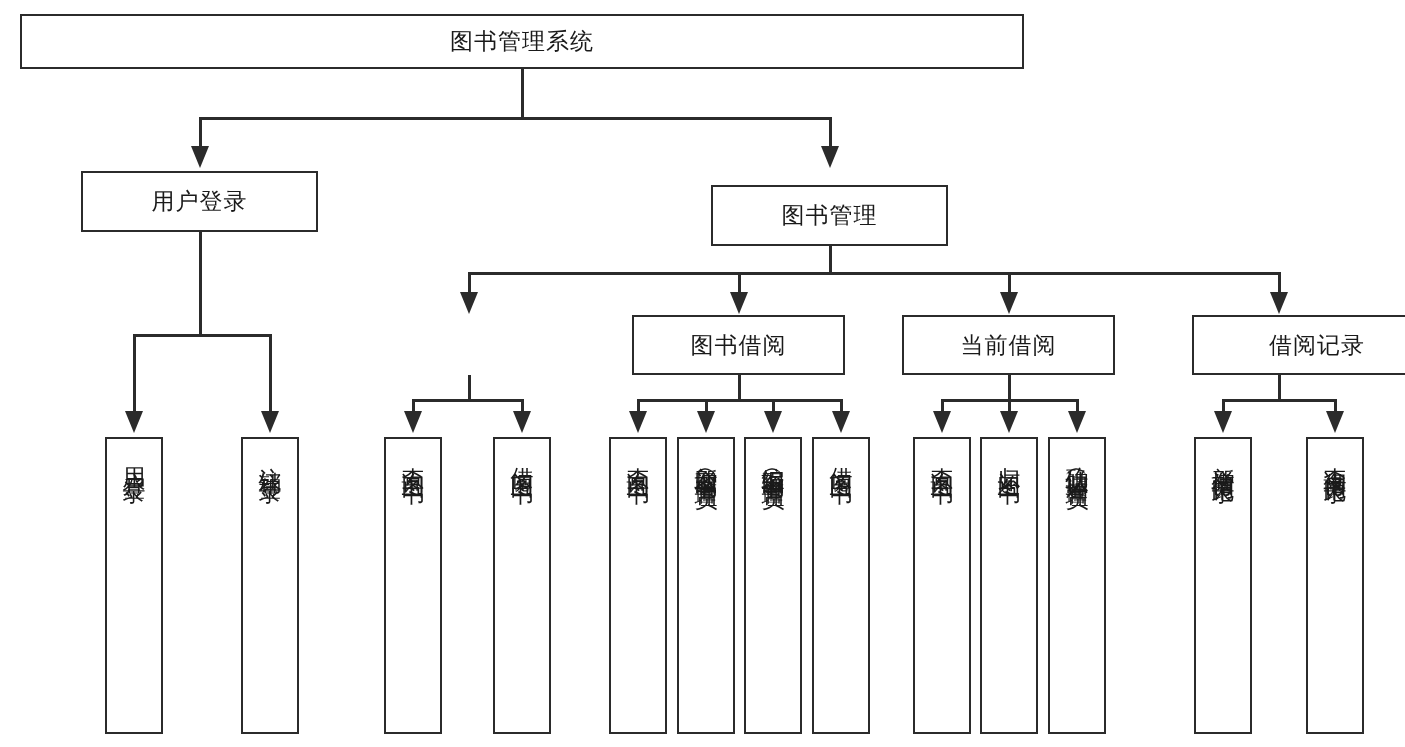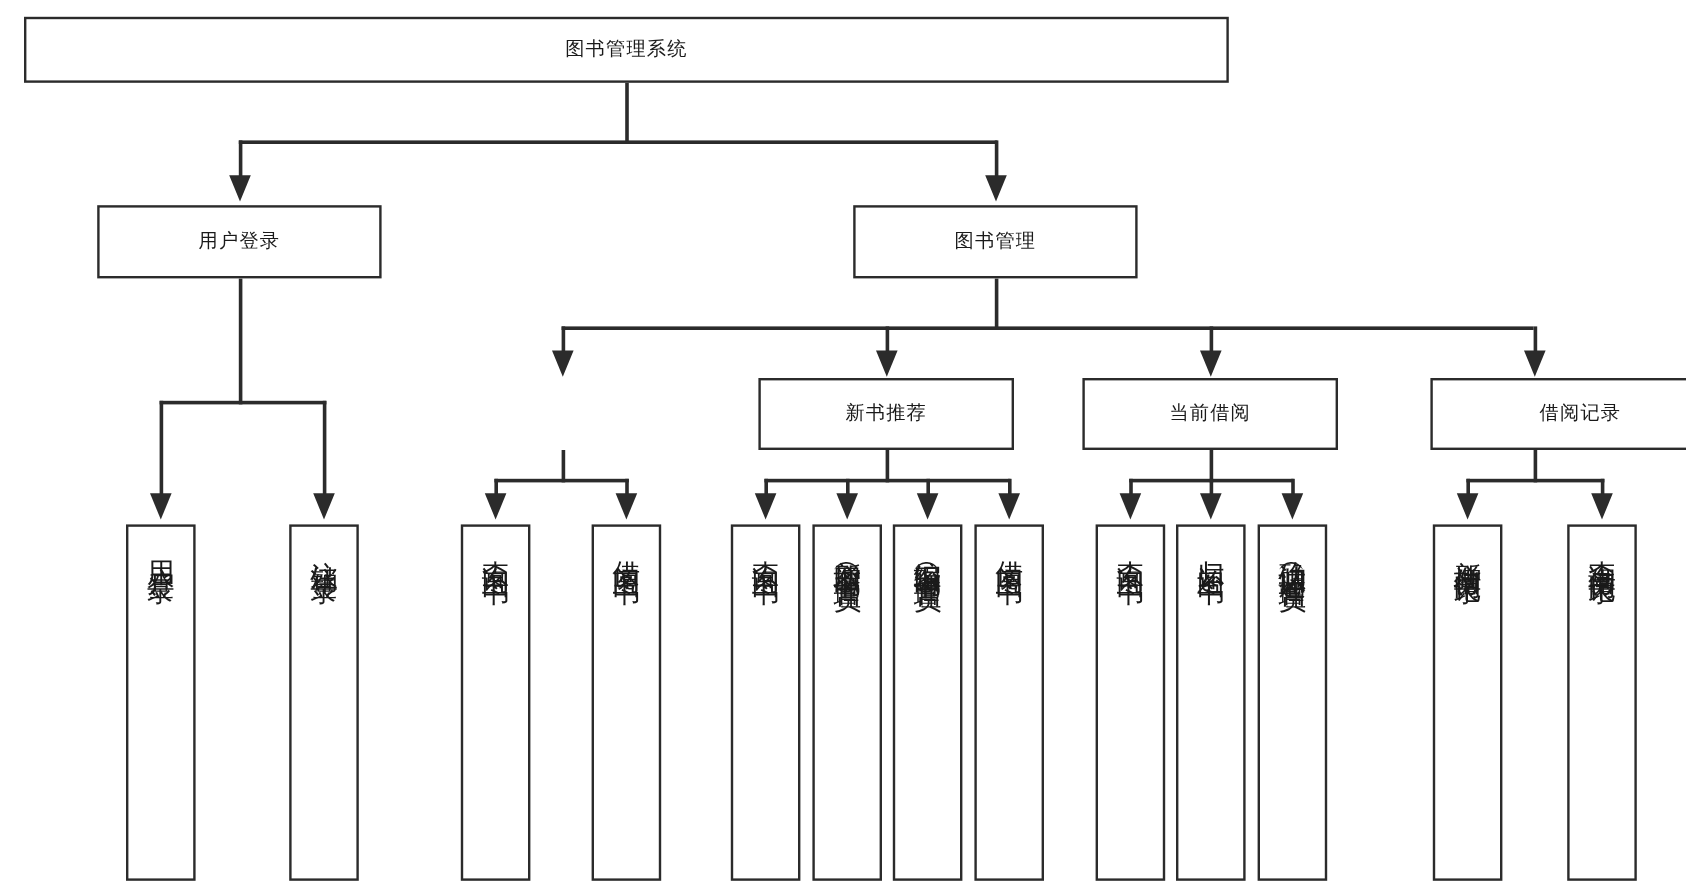--- a/index.html
+++ b/index.html
@@ -27,21 +27,21 @@
     justify-content: center;
     color: #1a1a1a;
     z-index: 3;
   }
   .node-label {
     text-align: center;
     line-height: 1.08;
     white-space: nowrap;
   }
   .node.horiz .node-label {
-    font-size: 16px;
+    font-size: 23px;
     letter-spacing: 1px;
   }
   .node.vert {
     align-items: flex-start;
     padding-top: 10px;
   }
   .node.vert .node-label {
     writing-mode: vertical-rl;
     text-orientation: upright;
     font-size: 23px;
@@ -144,27 +144,27 @@
   <div class="arrow" style="left:1326px; top:411px;"></div>
 
   <div class="node horiz" style="left:20px; top:14px; width:1004px; height:55px;">
     <span class="node-label">图书管理系统</span>
   </div>
 
   <div class="node horiz" style="left:81px; top:171px; width:237px; height:61px;">
     <span class="node-label">用户登录</span>
   </div>
 
-  <div class="node horiz" style="left:711px; top:171px; width:237px; height:61px;">
+  <div class="node horiz" style="left:711px; top:185px; width:237px; height:61px;">
     <span class="node-label">图书管理</span>
   </div>
 
 
   <div class="node horiz" style="left:632px; top:315px; width:213px; height:60px;">
-    <span class="node-label">新书推荐</span>
+    <span class="node-label">图书借阅</span>
   </div>
 
   <div class="node horiz" style="left:902px; top:315px; width:213px; height:60px;">
     <span class="node-label">当前借阅</span>
   </div>
 
   <div class="node horiz" style="left:1192px; top:315px; width:250px; height:60px;">
     <span class="node-label">借阅记录</span>
   </div>
 

